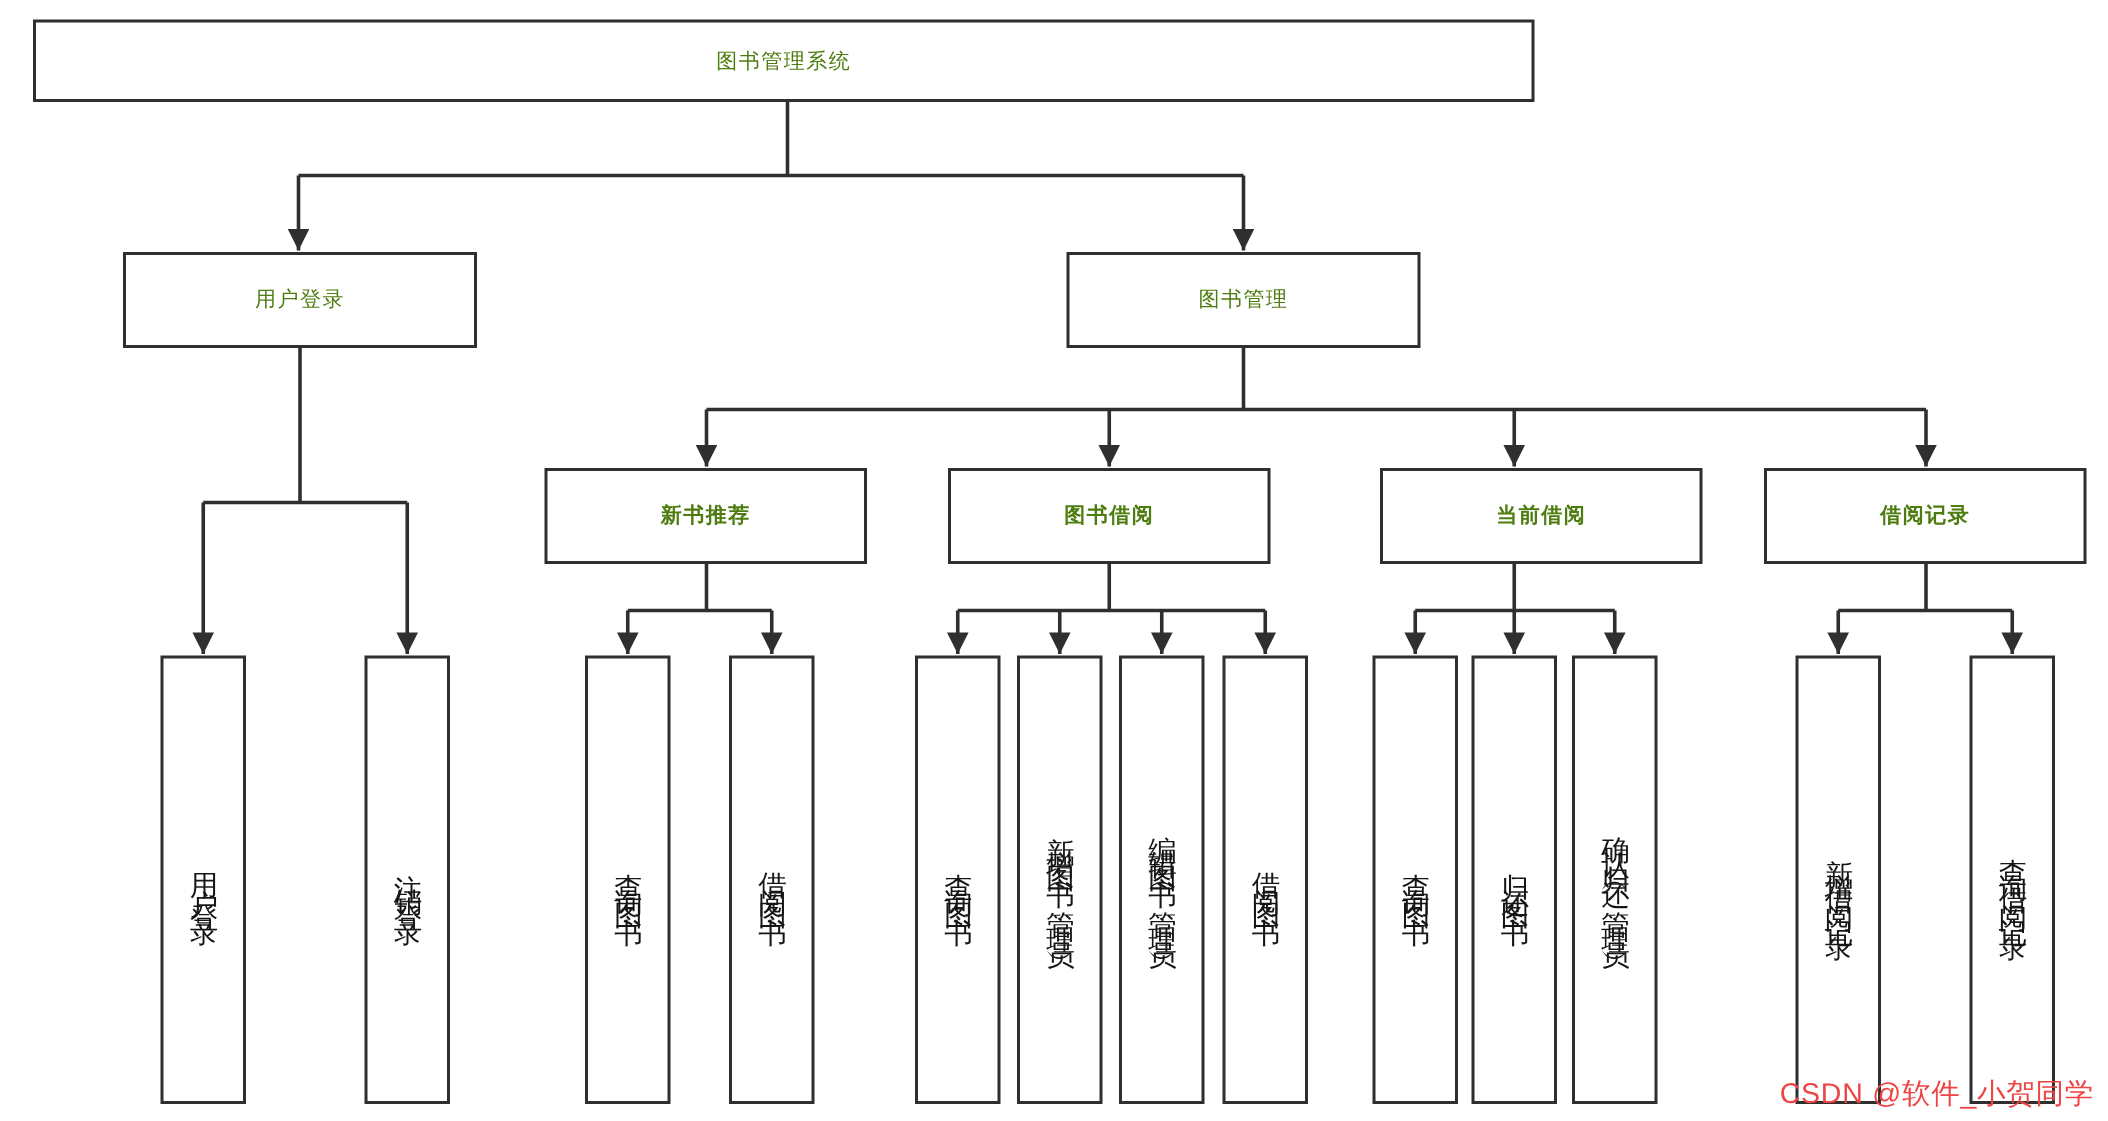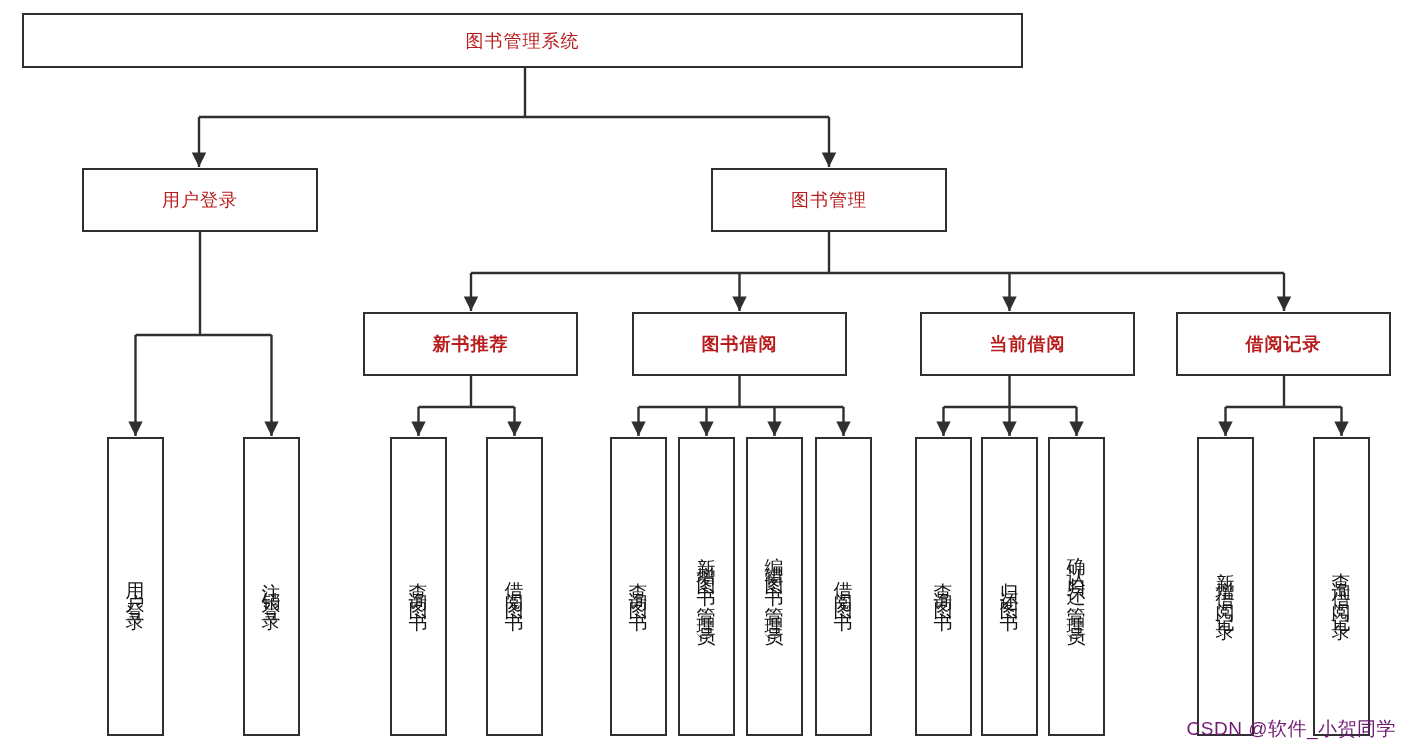--- a/index.html
+++ b/index.html
@@ -25,23 +25,23 @@
     position: absolute;
     box-sizing: border-box;
     background: #ffffff;
     border: 2.5px solid #2f2f2f;
     display: flex;
     align-items: center;
     justify-content: center;
     z-index: 1;
   }
   .h-label {
-    font-size: 18px;
+    font-size: 14px;
     letter-spacing: 1px;
-    color: #b91c1c;
+    color: #4d7c0f;
     white-space: nowrap;
   }
   .leaf .v-label {
     writing-mode: vertical-rl;
     text-orientation: mixed;
     font-size: 19px;
     line-height: 1;
     letter-spacing: 10px;
     color: #161616;
   }
@@ -63,21 +63,21 @@
   .n-E { left: 610px; }  .n-F { left: 678px; }
   .n-G { left: 746px; }  .n-H { left: 815px; }
   .n-I { left: 915px; }  .n-J { left: 981px; }
   .n-K { left: 1048px; } .n-L { left: 1197px; }
   .n-M { left: 1313px; }
   .watermark {
     position: absolute;
     right: 9px;
     top: 716px;
     font-size: 19px;
-    color: #701a75;
+    color: #ef4444;
     letter-spacing: 0.5px;
     z-index: 2;
     white-space: nowrap;
   }
 </style>
 </head>
 <body>
 
 <div class="canvas">
 

